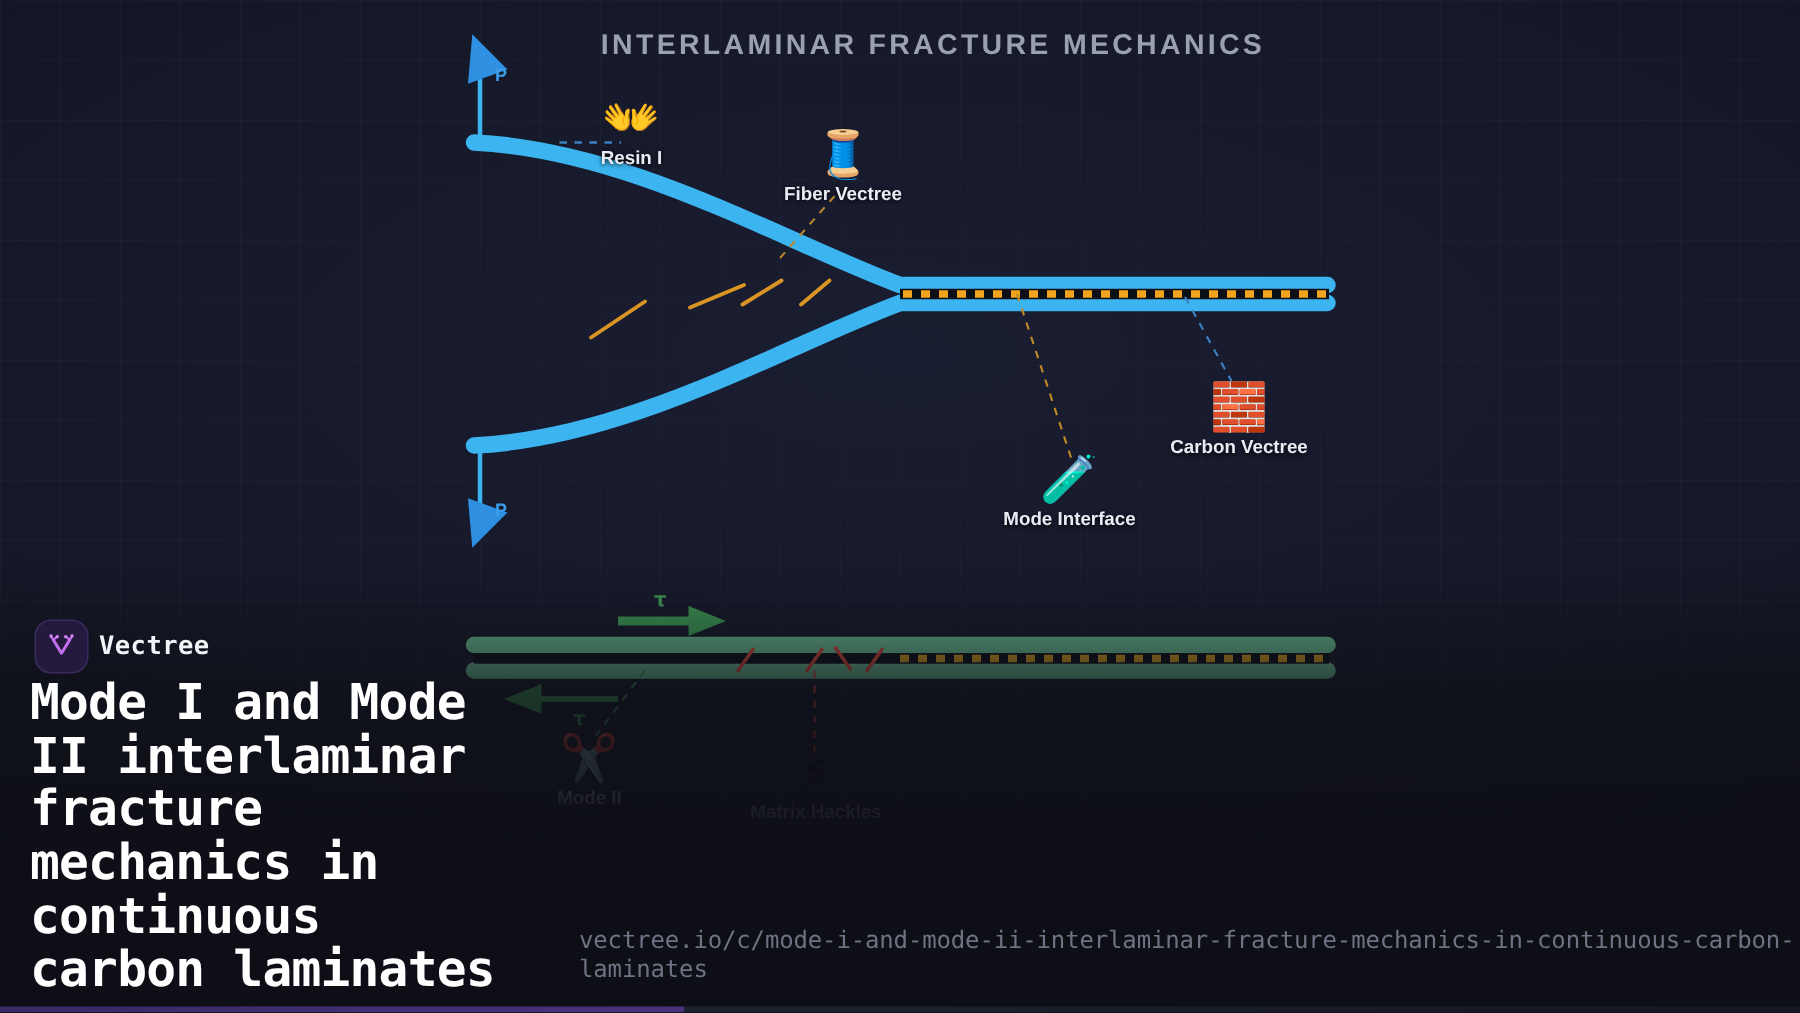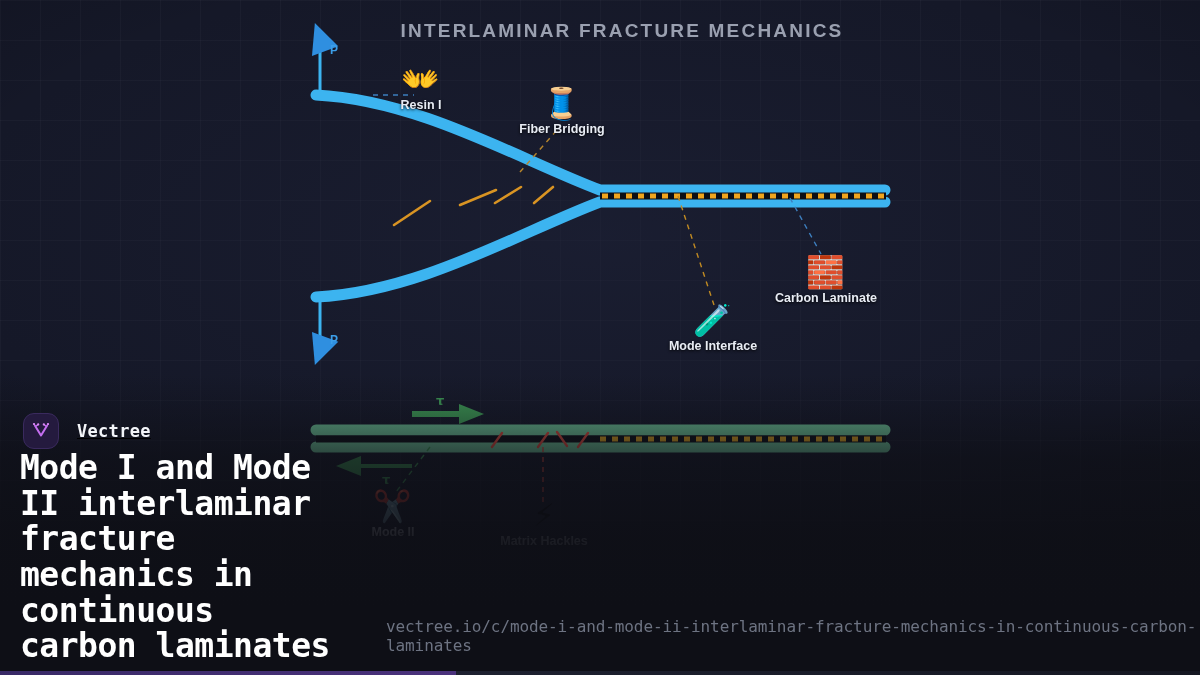--- a/index.html
+++ b/index.html
@@ -52,21 +52,21 @@
     font-family:"DejaVu Sans", sans-serif;}
 
   
   .bottom-fade{
     position:absolute;left:0;right:0;bottom:0;height:300px;
     background:linear-gradient(to bottom, rgba(14,15,22,0) 0%, rgba(14,15,22,0.72) 28%, rgba(14,15,22,0.94) 55%, #0e0f16 78%);
     pointer-events:none;
   }
 
   
-  .brand{position:absolute;left:23px;top:413px;display:flex;align-items:center;gap:18px;text-decoration:underline;}
+  .brand{position:absolute;left:23px;top:413px;display:flex;align-items:center;gap:7px;}
   .brand-logo{
     width:36px;height:36px;border-radius:11px;
     background:#241a3e;border:1px solid #3a2a5e;
     display:flex;align-items:center;justify-content:center;
   }
   .brand-name{
     color:#f2f4f8;font-size:17px;font-weight:bold;
     font-family:"DejaVu Sans Mono", monospace;letter-spacing:.3px;
   }
   .headline{
@@ -157,31 +157,31 @@
   <div class="tau-label" style="left:436px;top:393px;">τ</div>
   <div class="tau-label" style="left:382px;top:472px;">τ</div>
 
   <div class="anno anno-mode-i">
     <span class="emoji">👐</span>
     <span class="cap">Resin I</span>
   </div>
 
   <div class="anno anno-fiber">
     <span class="emoji">🧵</span>
-    <span class="cap">Fiber Bridging</span>
+    <span class="cap">Fiber Vectree</span>
   </div>
 
   <div class="anno anno-resin">
     <span class="emoji">🧪</span>
     <span class="cap">Mode Interface</span>
   </div>
 
   <div class="anno anno-carbon">
     <span class="emoji">🧱</span>
-    <span class="cap">Carbon Laminate</span>
+    <span class="cap">Carbon Vectree</span>
   </div>
 
   <div class="anno anno-mode-ii">
     <span class="emoji">✂️</span>
     <span class="cap">Mode II</span>
   </div>
 
   <div class="anno anno-hackles">
     <span class="emoji">⚡</span>
     <span class="cap">Matrix Hackles</span>

